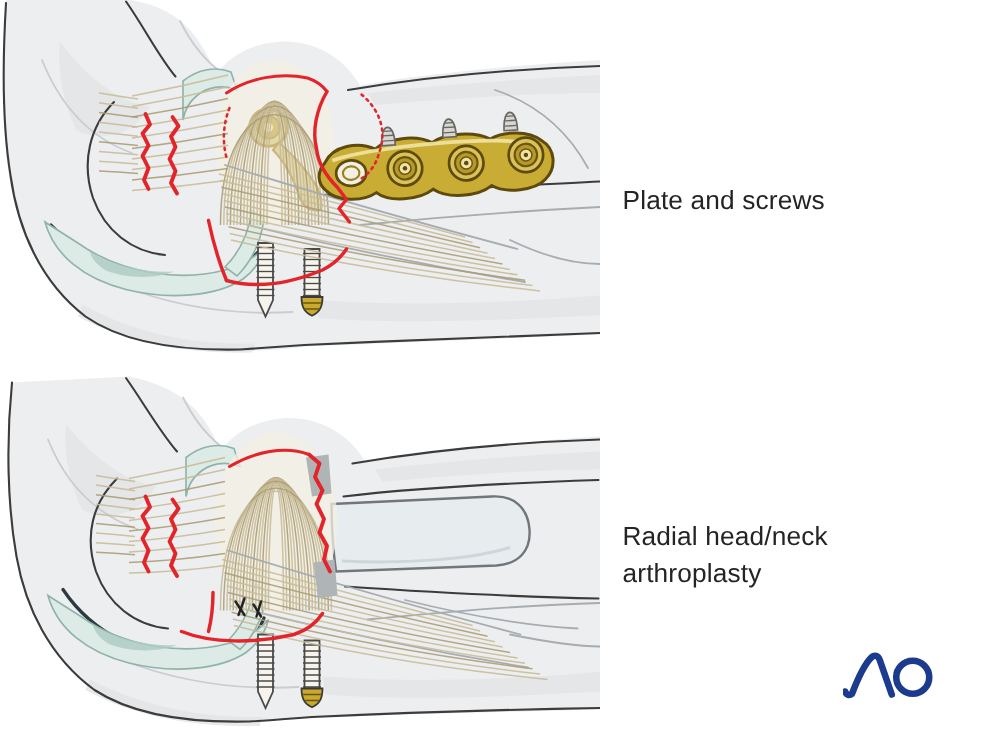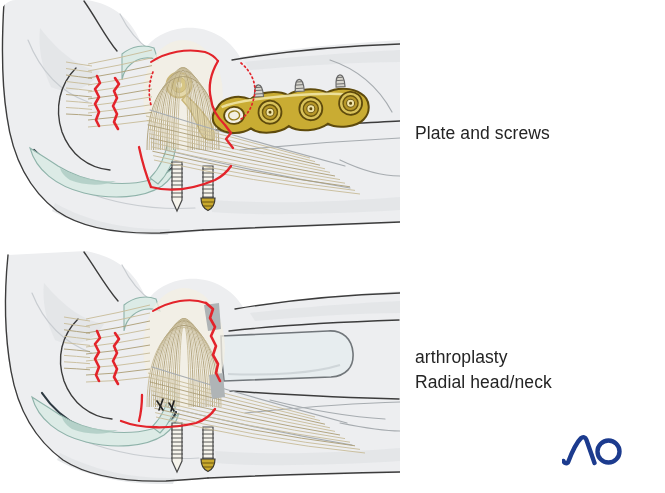--- a/index.html
+++ b/index.html
@@ -1,17 +1,17 @@
 <!DOCTYPE html>
 <html><head>
 <meta charset="utf-8">
 <style>
   html,body{margin:0;padding:0;background:#fff;}
   #app{position:relative;width:665px;height:493px;background:#fff;overflow:hidden;
-       font-family:"Liberation Sans","DejaVu Sans",sans-serif;border-radius:16px;}
+       font-family:"Liberation Sans","DejaVu Sans",sans-serif;}
   .panel-svg{position:absolute;left:0;}
   .caption{position:absolute;left:415px;color:#242424;font-size:17.5px;line-height:25px;
            letter-spacing:.1px;}
   .caption span{display:block;}
   #cap1{top:121px;}
   #cap2{top:345px;}
   #ao-logo{position:absolute;left:562px;top:430px;}
   
   .ol{fill:none;stroke:#3c3c3c;stroke-width:1.4;stroke-linecap:round;}
   .ol2{fill:none;stroke:#2e3a42;stroke-width:2.2;stroke-linecap:round;}
@@ -339,22 +339,22 @@
       <path class="suture" d="M163,154 l-4,11"></path>
       <path class="suture" d="M169,158 l5,8"></path>
       <path class="suture" d="M174,156 l-3,10"></path>
     </g>
   </svg>
 
   <div class="caption" id="cap1">
     <span>Plate and screws</span>
   </div>
   <div class="caption" id="cap2">
+    <span>Radial head/neck</span>
     <span>arthroplasty</span>
-    <span>Radial head/neck</span>
   </div>
 
   <svg id="ao-logo" width="64" height="40" viewBox="0 0 64 40">
     <title>AO</title>
     <g fill="none" stroke="#1c3b8e" stroke-width="4.4" stroke-linecap="round" stroke-linejoin="round">
       <path d="M1.5,31 C2,33 4,34 6,32.5 C10,22 14,13 19,8.2 C21,6.4 23.4,7 24.4,9.8 L32.5,33"></path>
       <circle cx="46.5" cy="21.5" r="11"></circle>
     </g>
   </svg>
 

